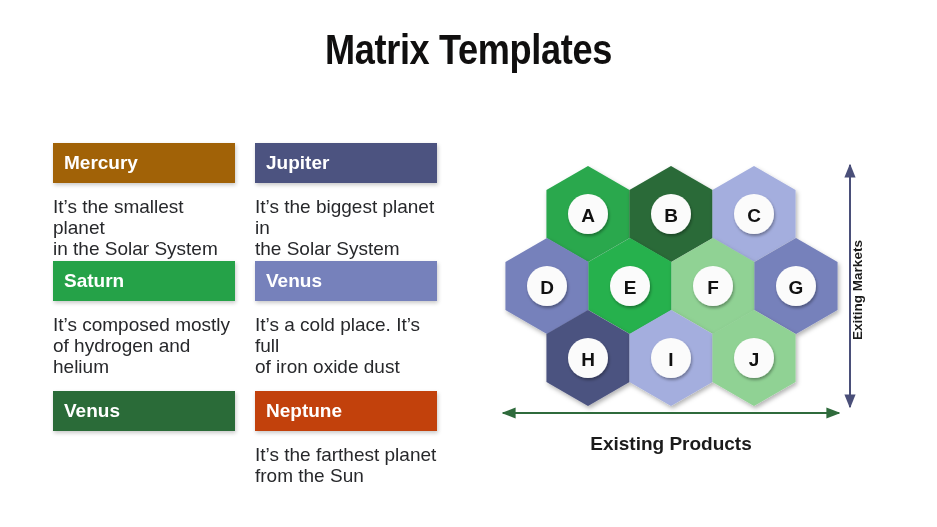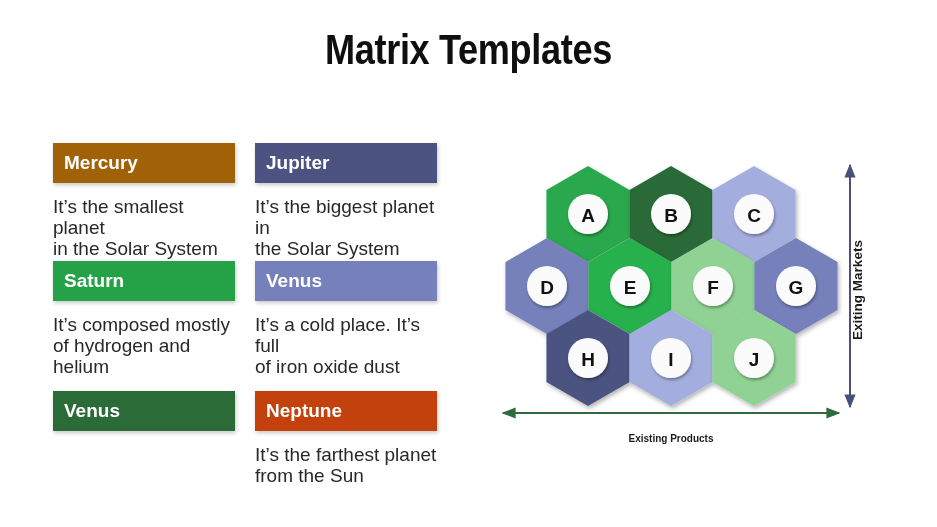--- a/index.html
+++ b/index.html
@@ -103,21 +103,21 @@
     transform: rotate(-90deg);
     transform-origin: 75px 75px;
     white-space: nowrap;
   }
   #haxis-label {
     position: absolute;
     left: 0;
     top: 278px;
     width: 352px;
     text-align: center;
-    font-size: 10px;
+    font-size: 19px;
     font-weight: 700;
     color: #1b1b1b;
     white-space: nowrap;
   }
 </style>
 </head>
 <body>
 
 <div id="slide-title">Matrix Templates</div>
 

